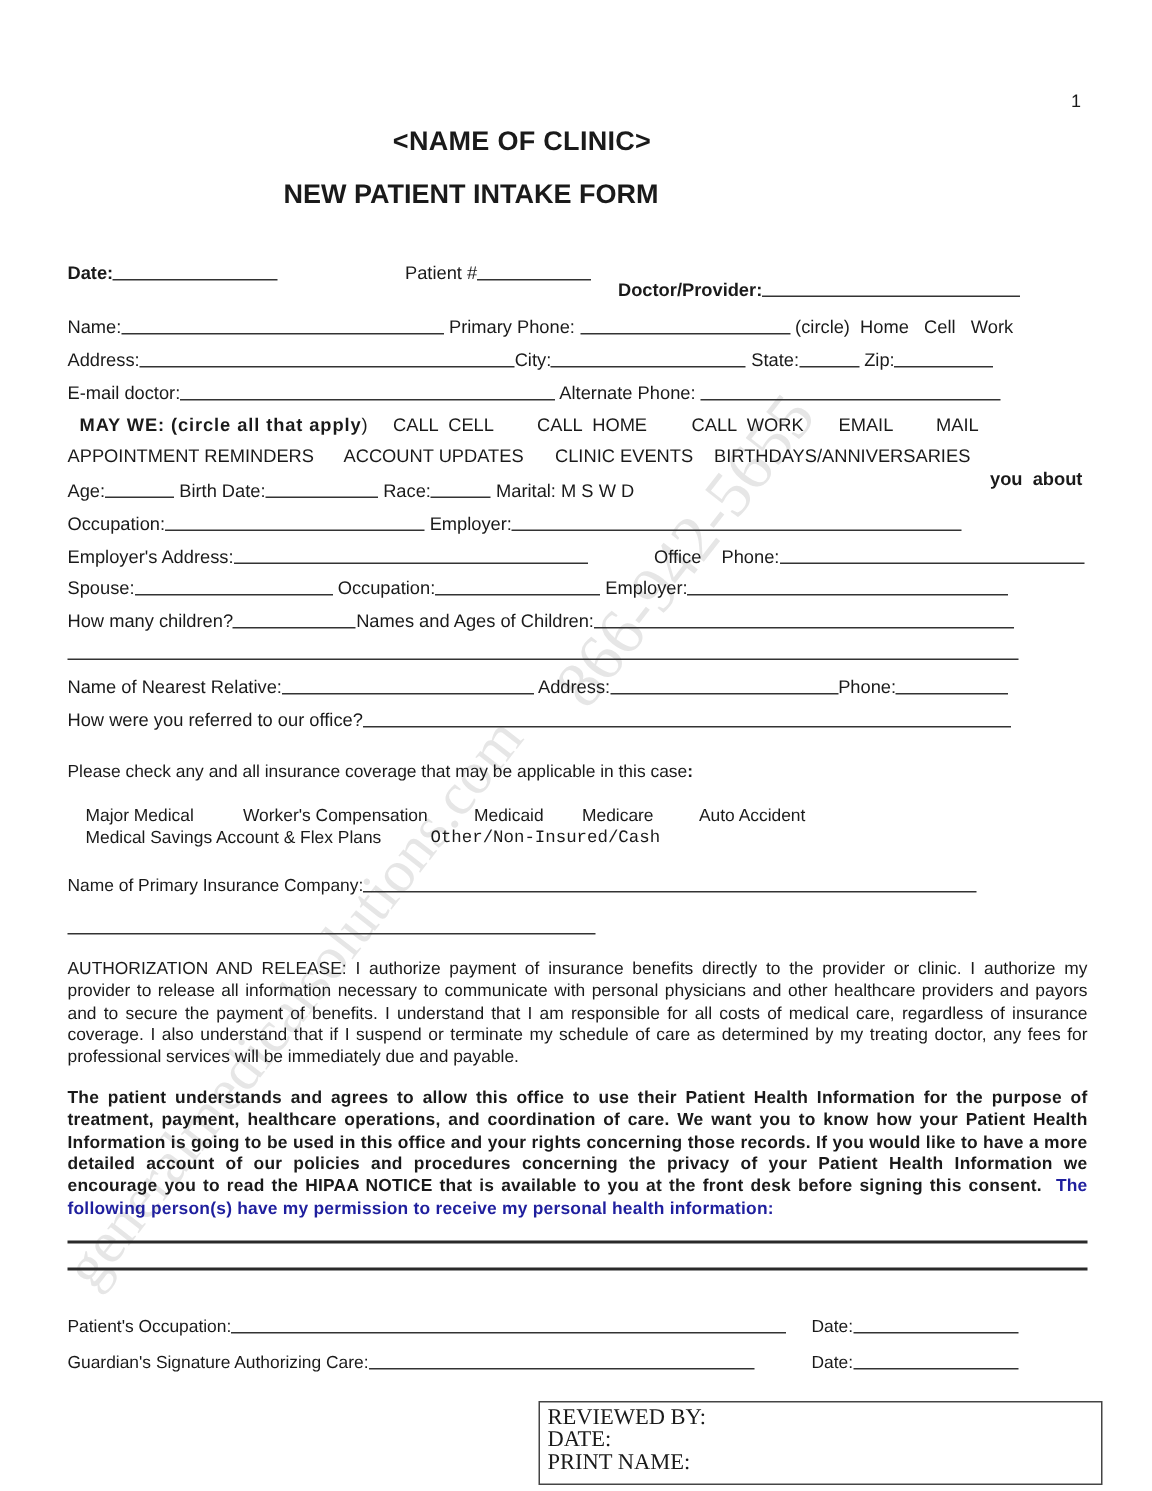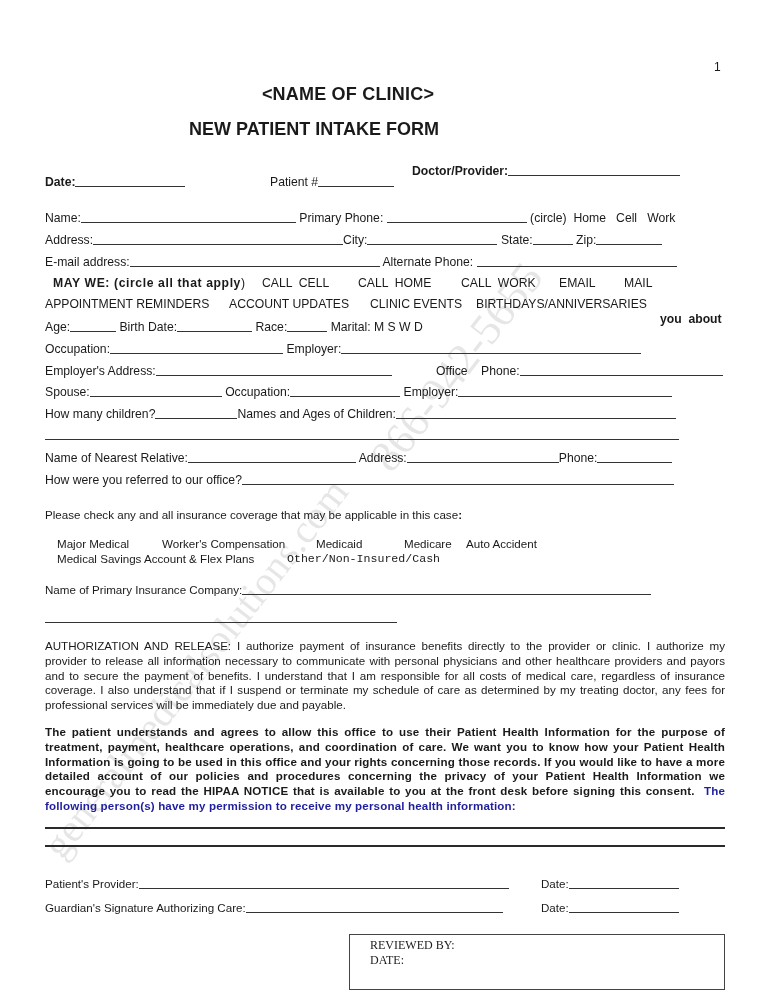--- a/index.html
+++ b/index.html
@@ -21,60 +21,60 @@
       opacity: 0.65;
     }
     .para {
       position: absolute; left: 45px; width: 680px; font-size: 11.6px; line-height: 14.8px;
       text-align: justify; text-align-last: left;
     }
     .para.bold { font-weight: bold; letter-spacing: 0.15px; }
     .blue { color: #1f1f9e; }
     .rule { position: absolute; left: 45px; width: 680px; height: 2px; background: #2a2a2a; }
     .review-box {
-      position: absolute; left: 349px; top: 934px; width: 376px; height: 56px;
-      border: 1px solid #444; box-sizing: border-box; padding: 3px 20px;
-      font-family: "Liberation Serif", serif; font-size: 12px; line-height: 15px;
+      position: absolute; left: 359px; top: 934px; width: 376px; height: 56px;
+      border: 1px solid #444; box-sizing: border-box; padding: 3px 5px;
+      font-family: "Liberation Serif", serif; font-size: 15px; line-height: 15px;
     }
   </style>
 </head>
 <body>
 
 <div class="watermark" style="left:400px; top:430px; transform: rotate(-52deg); font-size:44px;">866-942-5655</div>
 <div class="watermark" style="left:70px; top:820px; transform: rotate(-52deg); font-size:40px;">generalmedicalsolutions.com</div>
 
 <div class="abs page-num">1</div>
 <div class="abs title1">&lt;NAME OF CLINIC&gt;</div>
 <div class="abs title2">NEW PATIENT INTAKE FORM</div>
 
 <div class="abs f12 b" style="top:175px; left:45px;">
   <span>Date:</span><span class="u" style="width:110px;"></span>
 </div>
 <div class="abs f12" style="top:175px; left:270px;">
   <span>Patient #</span><span class="u" style="width:76px;"></span>
 </div>
-<div class="abs f12 b" style="top:164px; left:412px;">
+<div class="abs f12 b" style="top:186px; left:412px;">
   <span>Doctor/Provider:</span><span class="u" style="width:172px;"></span>
 </div>
 
 <div class="abs f12" style="top:211px; left:45px;">
   <span>Name:</span><span class="u" style="width:215px;"></span>
   <span>Primary Phone:</span>
   <span class="u" style="width:140px;"></span>
   <span style="white-space:pre;">(circle)  Home   Cell   Work</span>
 </div>
 
 <div class="abs f12" style="top:233px; left:45px;">
   <span>Address:</span><span class="u" style="width:250px;"></span><span>City:</span><span class="u" style="width:130px;"></span>
   <span>State:</span><span class="u" style="width:40px;"></span>
   <span>Zip:</span><span class="u" style="width:66px;"></span>
 </div>
 
 <div class="abs f12" style="top:255px; left:45px;">
-  <span>E-mail address:</span><span class="u" style="width:250px;"></span>
+  <span>E-mail doctor:</span><span class="u" style="width:250px;"></span>
   <span>Alternate Phone:</span>
   <span class="u" style="width:200px;"></span>
 </div>
 
 <div class="abs f12" style="top:276px; left:53px;">
   <span class="b" style="letter-spacing:0.6px;">MAY WE: (circle all that apply</span><span>)</span>
 </div>
 <div class="abs f12" style="top:276px; left:262px; white-space:pre;">CALL  CELL</div>
 <div class="abs f12" style="top:276px; left:358px; white-space:pre;">CALL  HOME</div>
 <div class="abs f12" style="top:276px; left:461px; white-space:pre;">CALL  WORK</div>
@@ -132,48 +132,49 @@
   <span>How were you referred to our office?</span><span class="u" style="width:432px;"></span>
 </div>
 
 <div class="abs f11" style="top:508px; left:45px;">
   <span>Please check any and all insurance coverage that may be applicable in this case</span><span class="b">:</span>
 </div>
 
 <div class="abs f11" style="top:537px; left:57px;">Major Medical</div>
 <div class="abs f11" style="top:537px; left:162px;">Worker's Compensation</div>
 <div class="abs f11" style="top:537px; left:316px;">Medicaid</div>
-<div class="abs f11" style="top:537px; left:388px;margin-left:16px;">Medicare</div>
+<div class="abs f11" style="top:537px; left:388px;">Medicare</div>
 <div class="abs f11" style="top:537px; left:466px;">Auto Accident</div>
 <div class="abs f11" style="top:552px; left:57px;">Medical Savings Account &amp; Flex Plans</div>
 <div class="abs f11" style="top:552px; left:287px;font-family:Liberation Mono, monospace;">Other/Non-Insured/Cash</div>
 
 <div class="abs f11" style="top:583px; left:45px;">
   <span>Name of Primary Insurance Company:</span><span class="u" style="width:409px;"></span>
 </div>
 <div class="abs f11" style="top:611px; left:45px;">
   <span class="u" style="width:352px;"></span>
 </div>
 
 <div class="para" style="top:639px;">AUTHORIZATION AND RELEASE: I authorize payment of insurance benefits directly to the provider or clinic.  I authorize my provider to release all information necessary to communicate with personal physicians and other healthcare providers and payors and to secure the payment of benefits. I understand that I am responsible for all costs of medical care, regardless of insurance coverage. I also understand that if I suspend or terminate my schedule of care as determined by my treating doctor, any fees for professional services will be immediately due and payable.</div>
 
 <div class="para bold" style="top:725px;"><span>The patient understands and agrees to allow this office to use their Patient Health Information for the purpose of treatment, payment, healthcare operations, and coordination of care. We want you to know how your Patient Health Information is going to be used in this office and your rights concerning those records. If you would like to have a more detailed account of our policies and procedures concerning the privacy of your Patient Health Information we encourage you to read the HIPAA NOTICE that is available to you at the front desk before signing this consent.</span>&nbsp; <span class="blue">The following person(s) have my permission to receive my personal health information:</span></div>
 
 <div class="rule" style="top:827px;"></div>
 <div class="rule" style="top:845px;"></div>
 
 <div class="abs f11" style="top:877px; left:45px;">
-  <span>Patient's Provider:</span><span class="u" style="width:370px;"></span>
+  <span>Patient's Occupation:</span><span class="u" style="width:370px;"></span>
 </div>
 <div class="abs f11" style="top:877px; left:541px;">
   <span>Date:</span><span class="u" style="width:110px;"></span>
 </div>
 <div class="abs f11" style="top:901px; left:45px;">
   <span>Guardian's Signature Authorizing Care:</span><span class="u" style="width:257px;"></span>
 </div>
 <div class="abs f11" style="top:901px; left:541px;">
   <span>Date:</span><span class="u" style="width:110px;"></span>
 </div>
 
 <div class="review-box">
   <div>REVIEWED BY:</div>
   <div>DATE:</div>
+  <div>PRINT NAME:</div>
 </div>
 
 </body></html>

